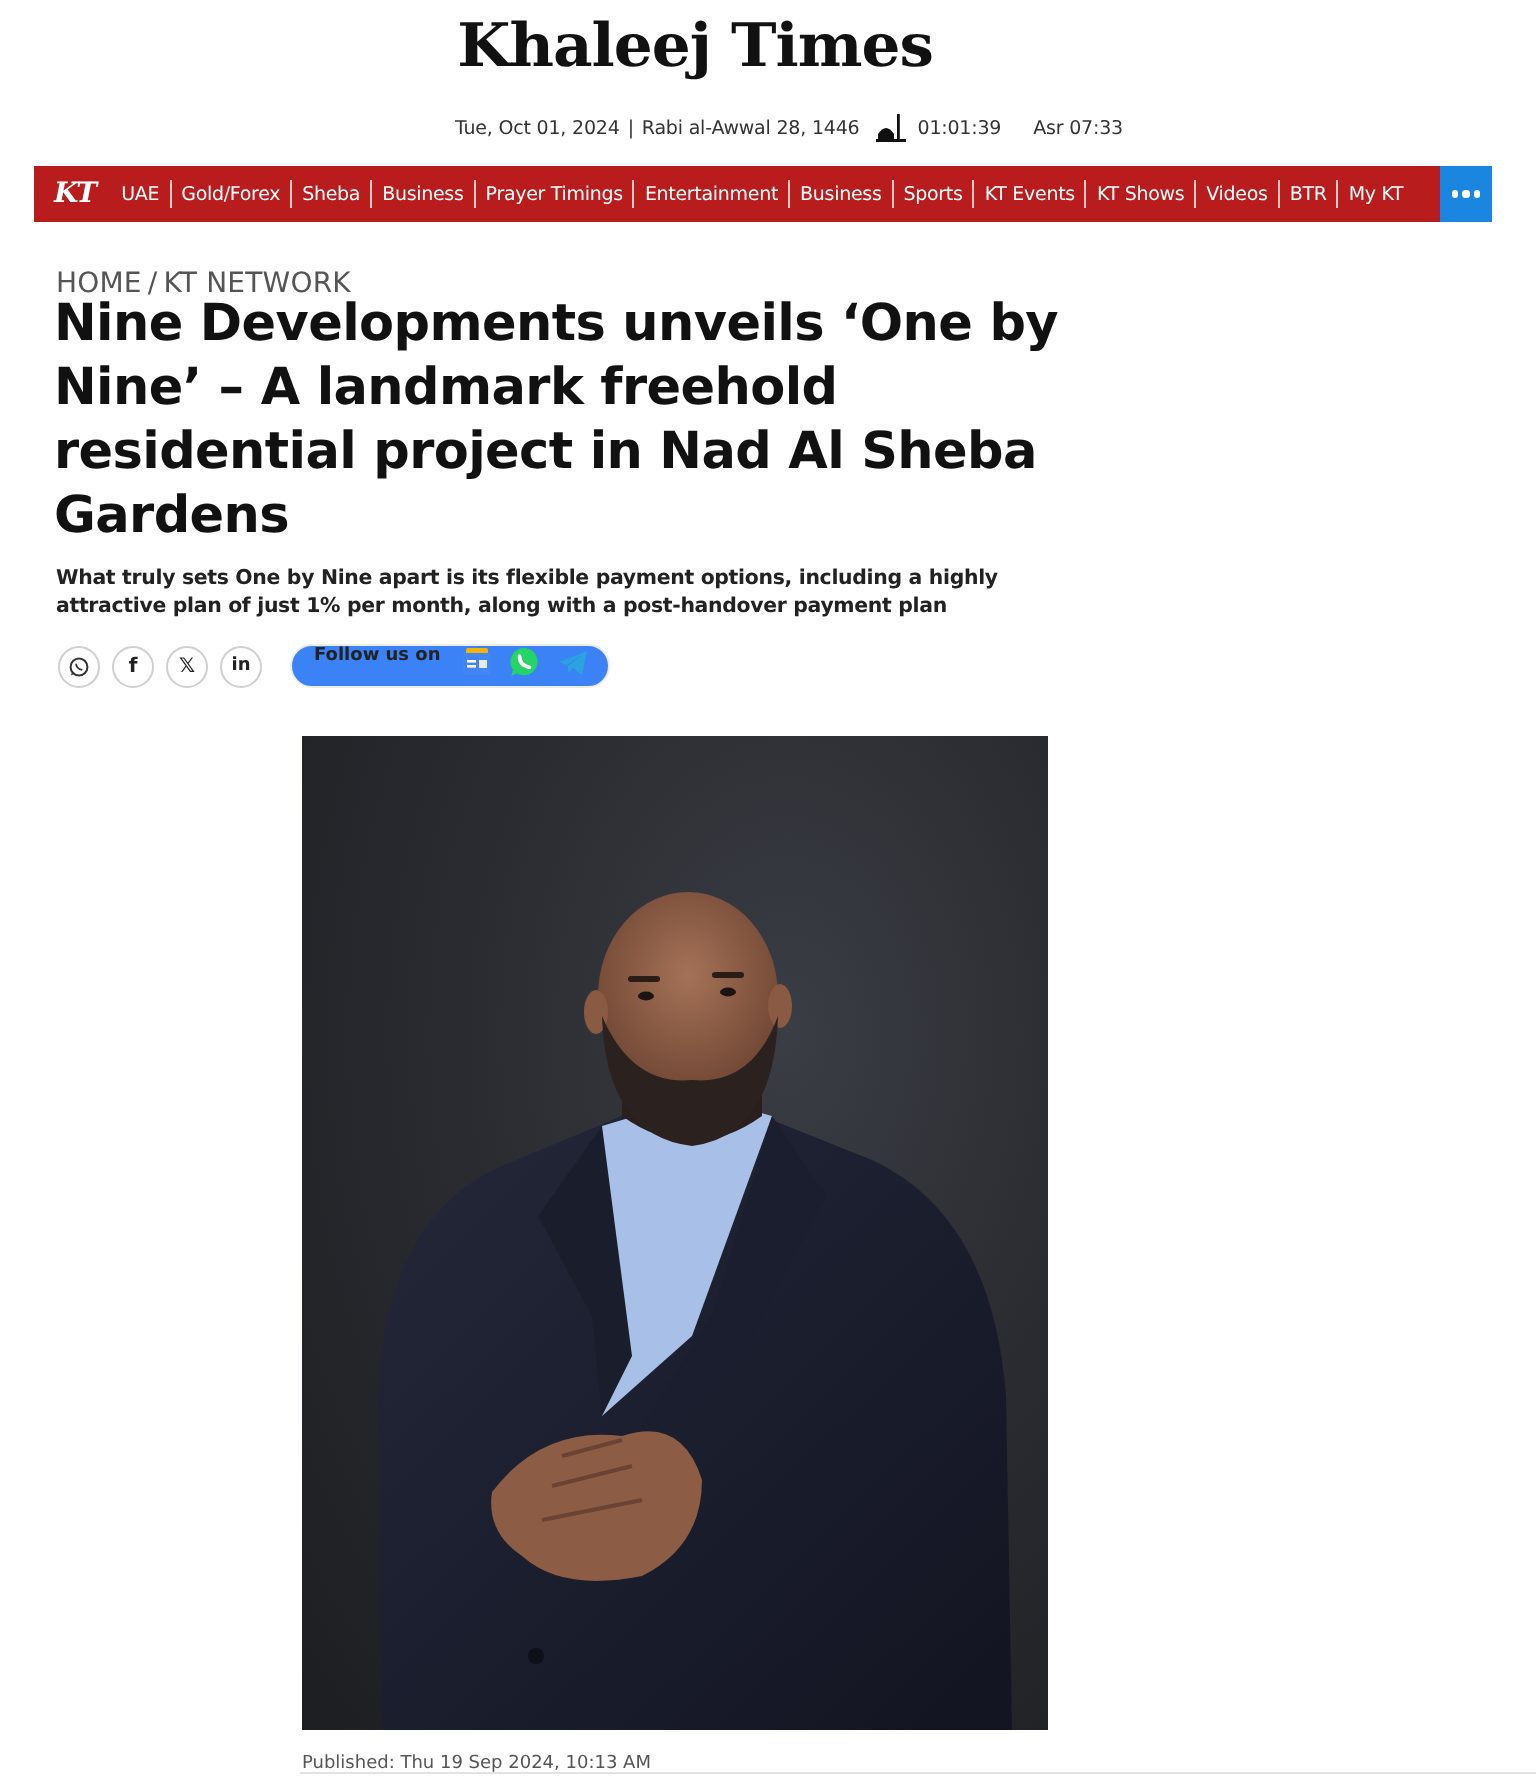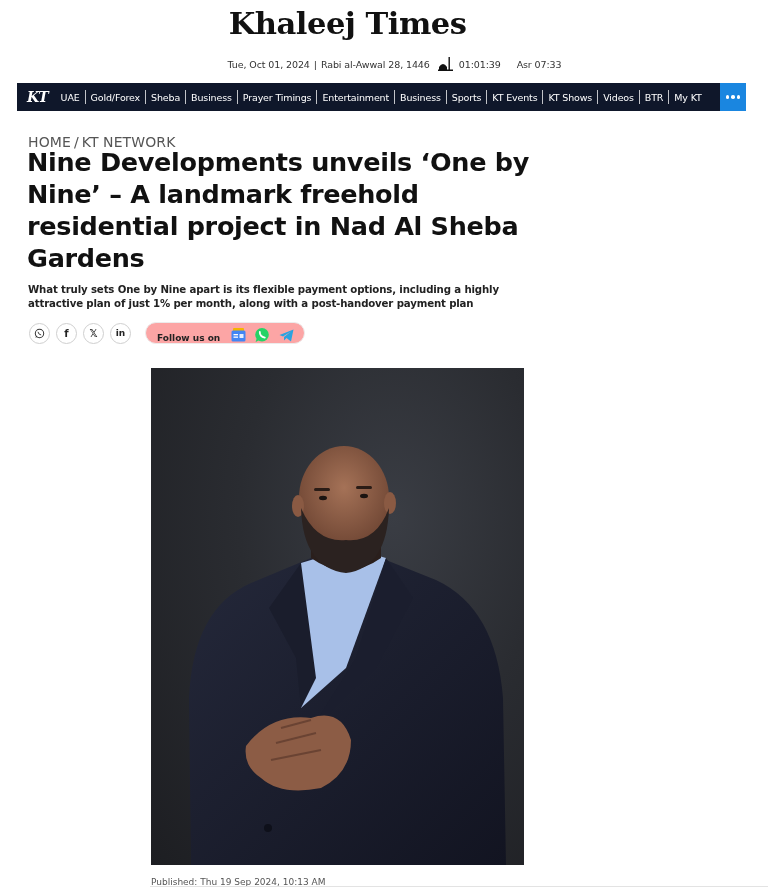--- a/index.html
+++ b/index.html
@@ -15,21 +15,21 @@
     .dateline {
       position: absolute; top: 57px; left: 0; width: 768px; text-align: center;
       font-size: 9.5px; color: #333; letter-spacing: -0.1px;
       display: flex; justify-content: center; align-items: center; gap: 4px; padding-left: 21px;
     }
     .dateline .mosque { width: 15px; height: 14px; display: inline-block; margin: 0 2px 0 4px; }
     .dateline .prayer { margin-left: 12px; }
 
     .navbar {
       position: absolute; top: 83px; left: 17px; width: 729px; height: 28px;
-      background: #0f172a; display: flex; align-items: center; padding-left: 10px;
+      background: #b91c1c; display: flex; align-items: center; padding-left: 10px;
     }
     .nav-logo {
       font-family: "DejaVu Serif", serif; font-weight: bold; color: #fff; font-size: 14px;
       font-style: italic; margin-right: 8px; letter-spacing: -1px;
     }
     .nav-items { display: flex; align-items: center; }
     .nav-item { color: #fff; font-size: 9.5px; padding: 0 5px; white-space: nowrap; letter-spacing: -0.15px; }
     .nav-sep { width: 1px; height: 14px; background: rgba(255,255,255,0.75); }
     .nav-more {
       position: absolute; right: 0; top: 0; width: 26px; height: 28px; background: #1a86e0;
@@ -49,22 +49,22 @@
       position: absolute; top: 283px; left: 28px; width: 490px;
       font-weight: bold; font-size: 10.2px; line-height: 14px; color: #222; letter-spacing: -0.15px;
     }
 
     .share-row { position: absolute; top: 322px; left: 29px; display: flex; align-items: center; gap: 6px; }
     .share-btn {
       width: 21px; height: 21px; border-radius: 50%; border: 1px solid #cfcfcf; background: #fff;
       display: flex; align-items: center; justify-content: center; font-size: 10px; color: #222; font-weight: bold;
     }
     .follow-pill {
-      margin-left: 8px; height: 22px; padding: 0 10px 0 11px; background: #fca5a5; border-radius: 11px;
-      display: flex; align-items: flex-end; gap: 8px; border: 1px solid #ececec;
+      margin-left: 8px; height: 22px; padding: 0 10px 0 11px; background: #3b82f6; border-radius: 11px;
+      display: flex; align-items: flex-start; gap: 8px; border: 1px solid #ececec;
     }
     .follow-label { font-size: 9px; font-weight: bold; color: #222; margin-right: 2px; }
     .follow-icon { width: 16px; height: 16px; display: flex; align-items: center; justify-content: center; }
 
     .hero {
       position: absolute; top: 368px; left: 151px; width: 373px; height: 497px;
       background: radial-gradient(ellipse at 65% 30%, #3a3d44 0%, #2a2c31 45%, #1d1e22 100%);
       overflow: hidden;
     }
     .hero svg { position: absolute; left: 0; top: 0; }

